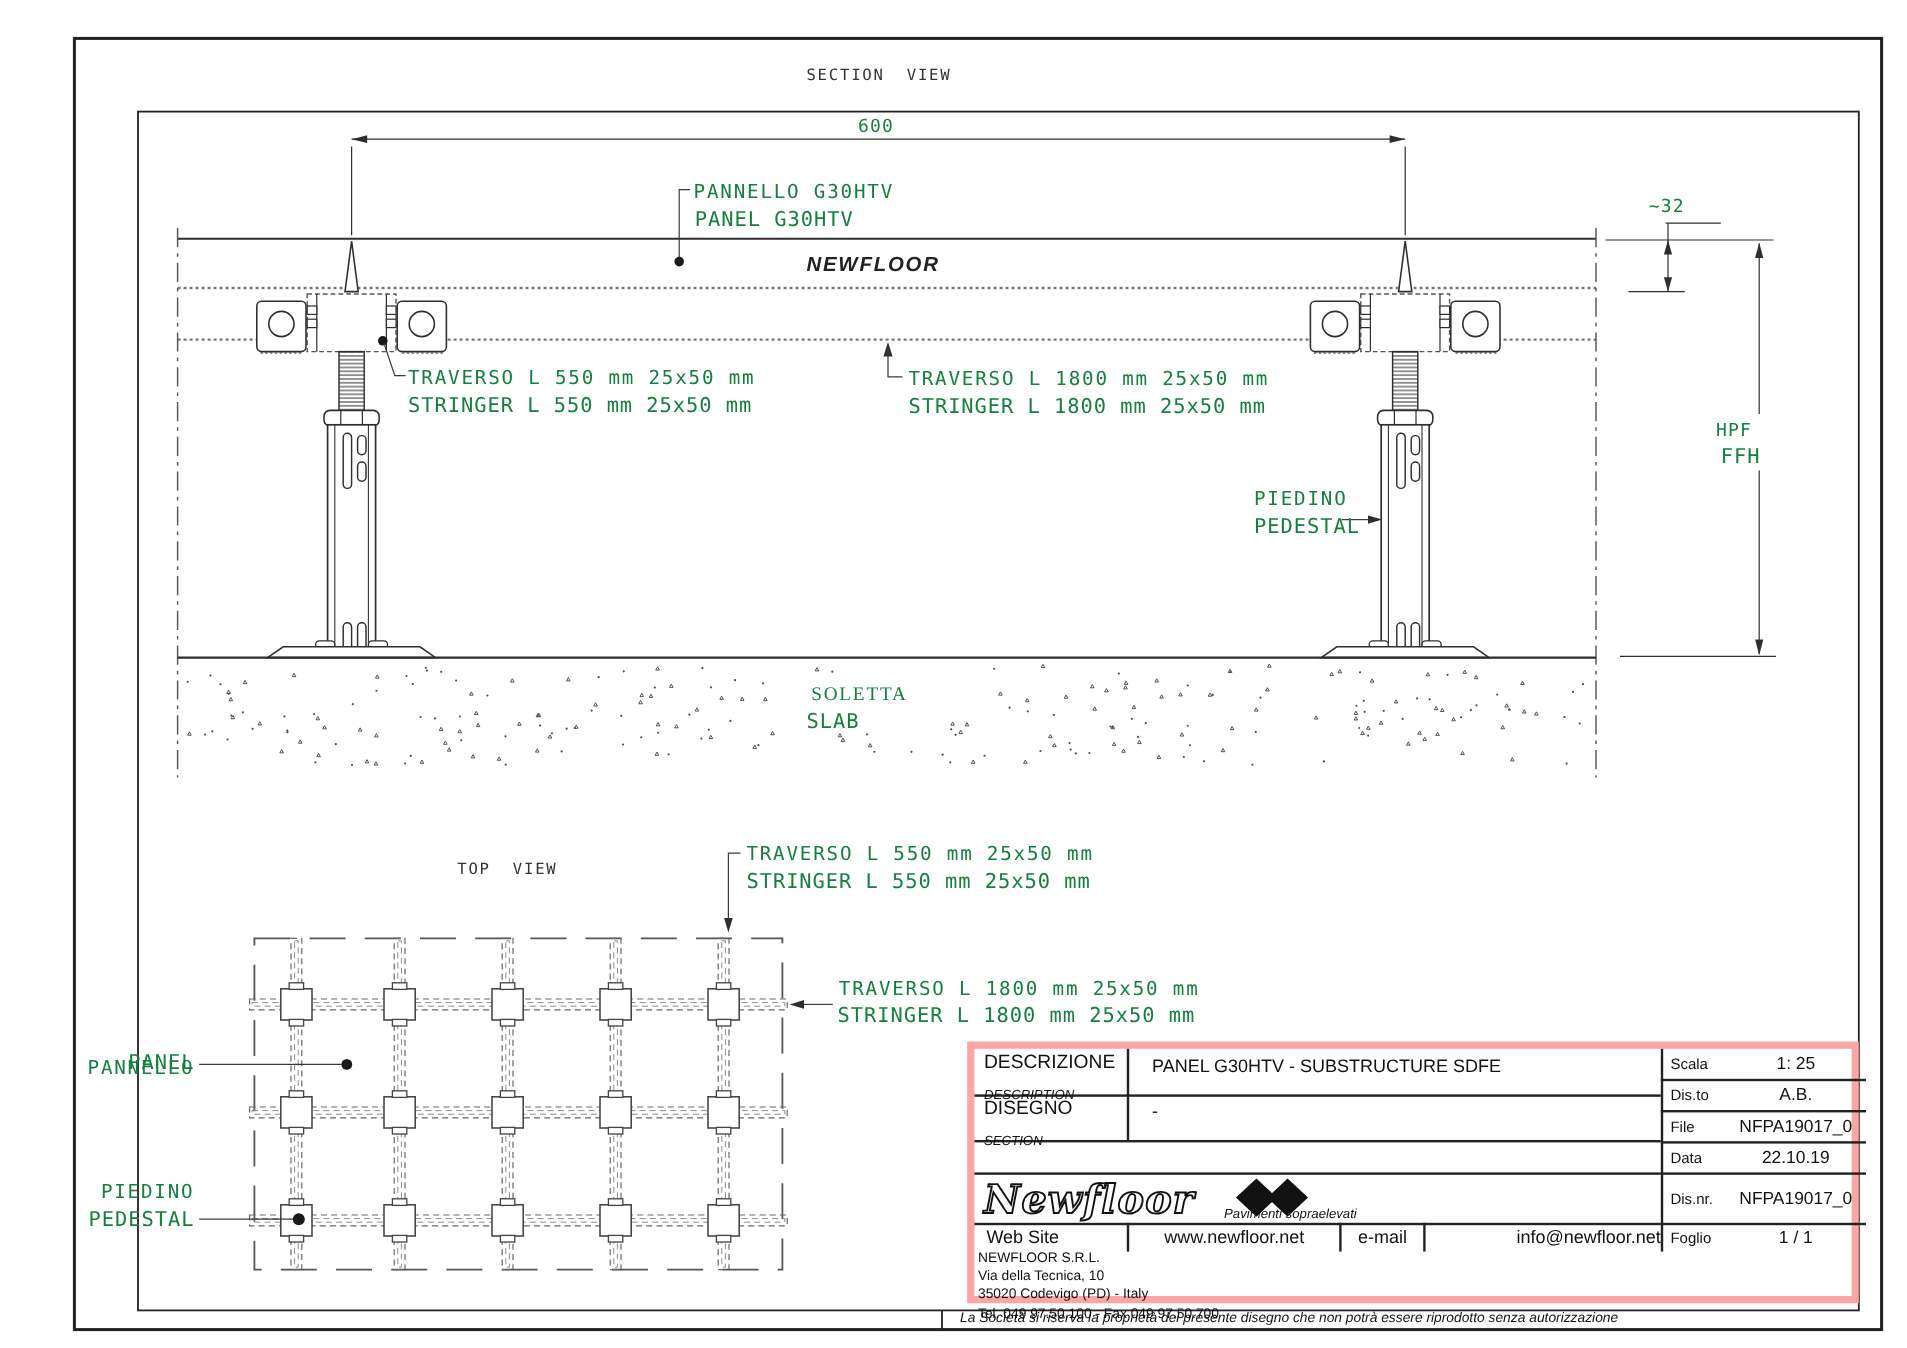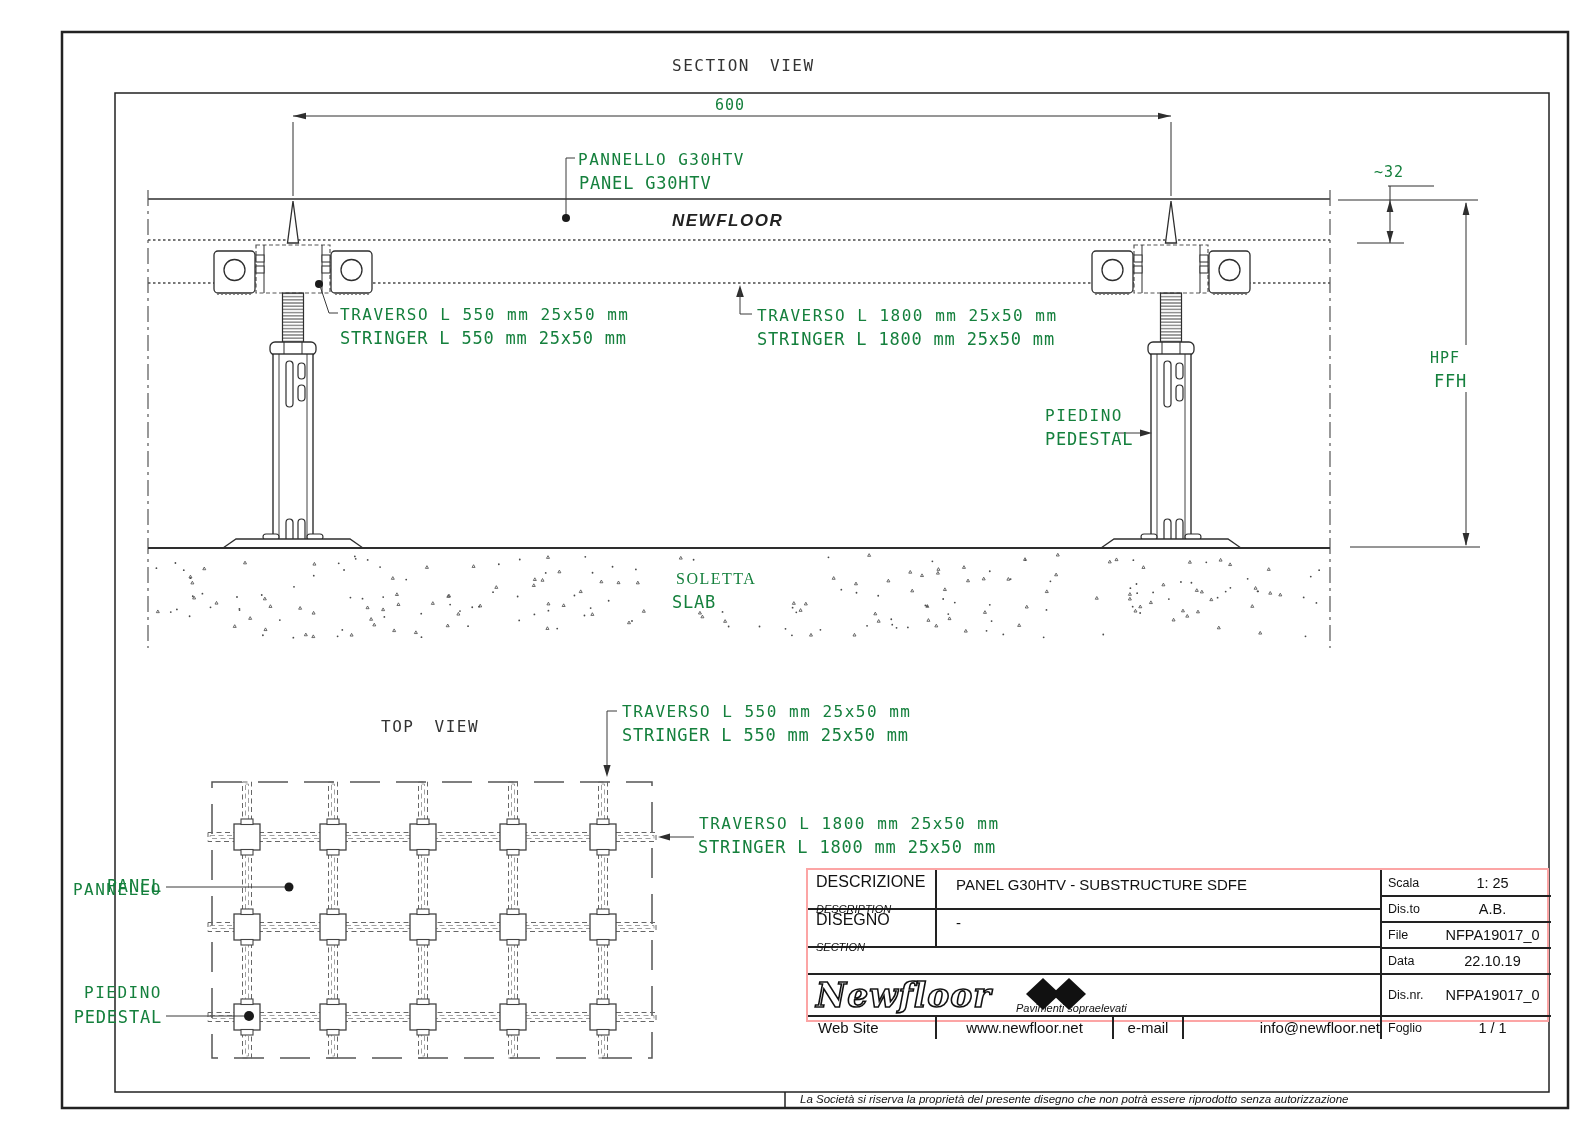--- a/index.html
+++ b/index.html
@@ -4,21 +4,21 @@
 <style>
   html,body{margin:0;padding:0;background:#ffffff;}
   .page{position:relative;width:1589px;height:1123px;background:#fff;overflow:hidden;
         font-family:"Liberation Sans",sans-serif;color:#1c1c1c;}
   svg{position:absolute;left:0;top:0;}
   .lbl{position:absolute;white-space:nowrap;color:#15803d;
        font-family:"DejaVu Sans Mono",monospace;}
   .cad-it{font-size:16px;letter-spacing:1.5px;}
   .cad-en{font-size:17px;letter-spacing:0.8px;}
   .cad-dim{font-size:15px;letter-spacing:1px;}
-  .view-title{font-size:16px;letter-spacing:1.5px;word-spacing:9px;color:#333;}
+  .view-title{font-size:13px;letter-spacing:1.5px;word-spacing:9px;color:#333;}
   .brand{font-size:17px;font-style:italic;letter-spacing:1.5px;color:#222;
          font-family:"Liberation Sans",sans-serif;font-weight:600;}
   .ralign{text-align:right;width:122px;}
   
   .tb-line{position:absolute;background:#222;}
   .tb-label-big{font-size:16px;color:#111;}
   .tb-label-sub{font-size:11px;font-style:italic;color:#111;margin-top:12px;}
   .tb-value{font-size:15px;color:#111;}
   .tb-kv{position:absolute;display:flex;align-items:center;}
   .tb-kv .k{font-size:12.5px;color:#111;padding-left:8px;width:52px;flex:none;}
@@ -449,21 +449,21 @@
 
   <div class="lbl cad-it" style="left:699px;top:814px;">TRAVERSO L 1800 mm 25x50 mm</div>
   <div class="lbl cad-en" style="left:698px;top:837px;">STRINGER L 1800 mm 25x50 mm</div>
 
   <div class="lbl cad-it ralign" style="left:40px;top:851px;margin-top:29px;">PANNELLO</div>
   <div class="lbl cad-en ralign" style="left:40px;top:876px;">PANEL</div>
 
   <div class="lbl cad-it ralign" style="left:40px;top:983px;">PIEDINO</div>
   <div class="lbl cad-en ralign" style="left:40px;top:1007px;">PEDESTAL</div>
 
-  <div style="position:absolute;left:806px;top:868px;width:743px;height:154px;border:2px solid #fca5a5;box-sizing:border-box;">
+  <div style="position:absolute;left:806px;top:868px;width:743px;height:218px;border:6px solid #fca5a5;box-sizing:border-box;">
 
     <div class="tb-line" style="left:572px;top:0;width:2px;height:169px;"></div>
 
     <div class="tb-line" style="left:0;top:38px;width:572px;height:1.5px;"></div>
     <div class="tb-line" style="left:0;top:76px;width:572px;height:1.5px;"></div>
     <div class="tb-line" style="left:0;top:103px;width:572px;height:1.5px;"></div>
     <div class="tb-line" style="left:0;top:145px;width:572px;height:1.5px;"></div>
     <div class="tb-line" style="left:127px;top:0;width:1.5px;height:76px;"></div>
     <div class="tb-line" style="left:127px;top:145px;width:1.5px;height:24px;"></div>
     <div class="tb-line" style="left:304px;top:145px;width:1.5px;height:24px;"></div>
@@ -522,16 +522,22 @@
     <div class="tb-kv" style="left:572px;top:104px;width:171px;height:42px;">
       <span class="k">Dis.nr.</span>
       <span class="v">NFPA19017_0</span>
     </div>
     <div class="tb-kv" style="left:572px;top:146px;width:171px;height:23px;">
       <span class="k">Foglio</span>
       <span class="v">1 / 1</span>
     </div>
   </div>
 
+  <div class="company" style="left:815px;top:1042px;">
+    <div>NEWFLOOR S.R.L.</div>
+    <div>Via della Tecnica, 10</div>
+    <div>35020 Codevigo (PD) - Italy</div>
+    <div>Tel. 049 97.50.100 - Fax 049 97.50.700</div>
+  </div>
 
   <div class="disclaimer" style="left:800px;top:1093px;">La Società si riserva la proprietà del presente disegno che non potrà essere riprodotto senza autorizzazione</div>
 
 </div>
 
 </body></html>

